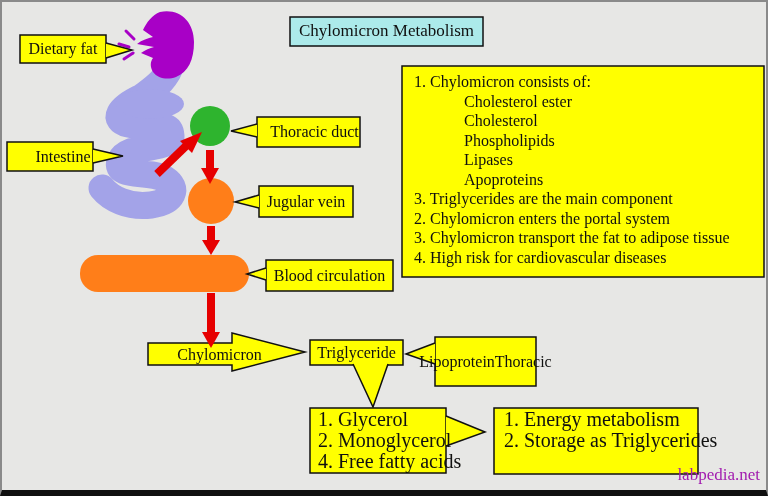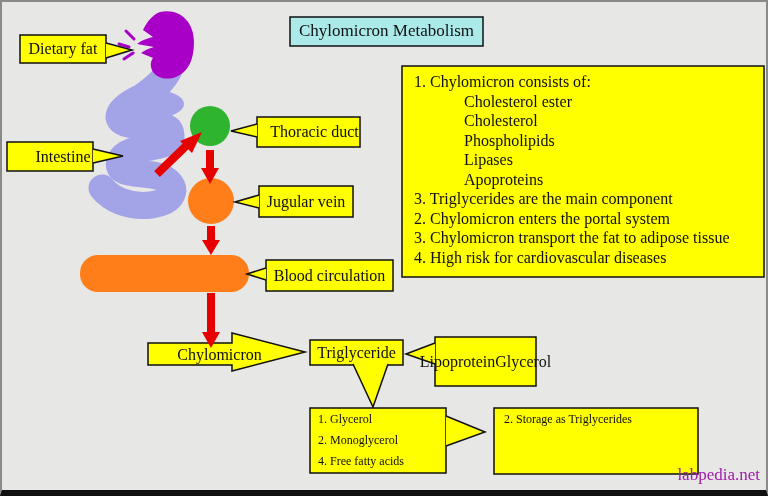--- a/index.html
+++ b/index.html
@@ -14,21 +14,21 @@
     position:absolute;display:flex;align-items:center;justify-content:center;
     font-size:16px;line-height:1.1;text-align:center;white-space:nowrap;color:#101010;
   }
   .title{font-size:17px;}
   .info{
     position:absolute;left:400px;top:64px;width:413px;height:211px;
     padding:6px 0 0 12px;box-sizing:border-box;font-size:16px;line-height:19.5px;
   }
   .info div{white-space:nowrap;}
   .indent{padding-left:50px;}
-  .listbox{position:absolute;box-sizing:border-box;font-size:12px;line-height:21px;padding:1px 0 0 8px;}
+  .listbox{position:absolute;box-sizing:border-box;font-size:20px;line-height:21px;padding:1px 0 0 8px;}
   .listbox div{white-space:nowrap;}
   .center-line{text-align:center;padding-left:0;}
   .watermark{
     position:absolute;left:620px;top:463px;width:138px;text-align:right;
     font-size:17px;color:#a21caf;
   }
 </style>
 </head>
 <body>
 
@@ -95,21 +95,21 @@
   <div class="lbl" style="left:18px;top:33px;width:86px;height:28px;">Dietary fat</div>
   <div class="lbl" style="left:5px;top:140px;width:78px;height:29px;margin-left:17px;">Intestine</div>
   <div class="lbl" style="left:255px;top:115px;width:115px;height:30px;">Thoracic duct</div>
   <div class="lbl" style="left:257px;top:184px;width:94px;height:31px;">Jugular vein</div>
   <div class="lbl" style="left:264px;top:258px;width:127px;height:31px;">Blood circulation</div>
   <div class="lbl" style="left:150px;top:342px;width:135px;height:21px;">Chylomicron</div>
   <div class="lbl" style="left:308px;top:338px;width:93px;height:25px;">Triglyceride</div>
 
   <div class="lbl" style="left:433px;top:337px;width:101px;height:45px;flex-direction:row;">
     <div>Lipoprotein</div>
-    <div>Glycerol</div>
+    <div>Thoracic</div>
   </div>
 
   <div class="info">
     <div>1. Chylomicron consists of:</div>
     <div class="indent">Cholesterol ester</div>
     <div class="indent">Cholesterol</div>
     <div class="indent">Phospholipids</div>
     <div class="indent">Lipases</div>
     <div class="indent">Apoproteins</div>
     <div>3. Triglycerides are the main component</div>
@@ -118,17 +118,18 @@
     <div>4. High risk for cardiovascular diseases</div>
   </div>
 
   <div class="listbox" style="left:308px;top:406px;width:136px;height:65px;">
     <div>1. Glycerol</div>
     <div>2. Monoglycerol</div>
     <div>4. Free fatty acids</div>
   </div>
 
   <div class="listbox" style="left:492px;top:406px;width:204px;height:66px;padding-left:10px;">
+    <div>1. Energy metabolism</div>
     <div>2. Storage as Triglycerides</div>
   </div>
 
   <div class="watermark">labpedia.net</div>
 </div>
 
 </body></html>

